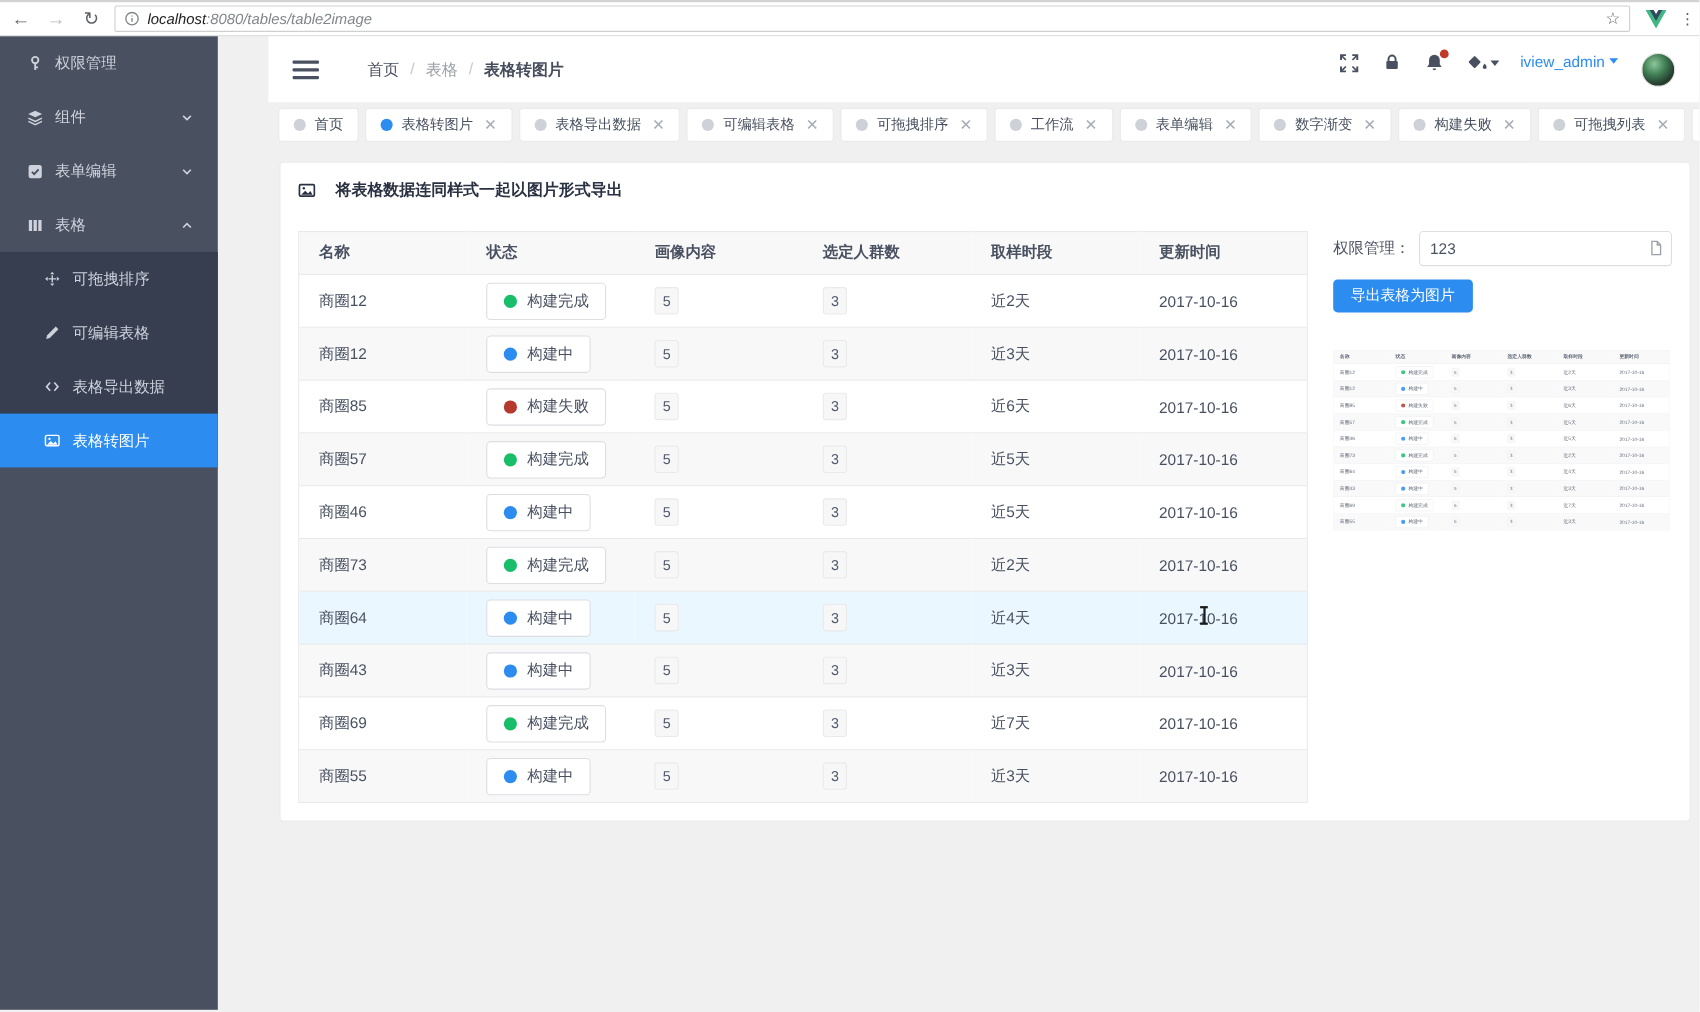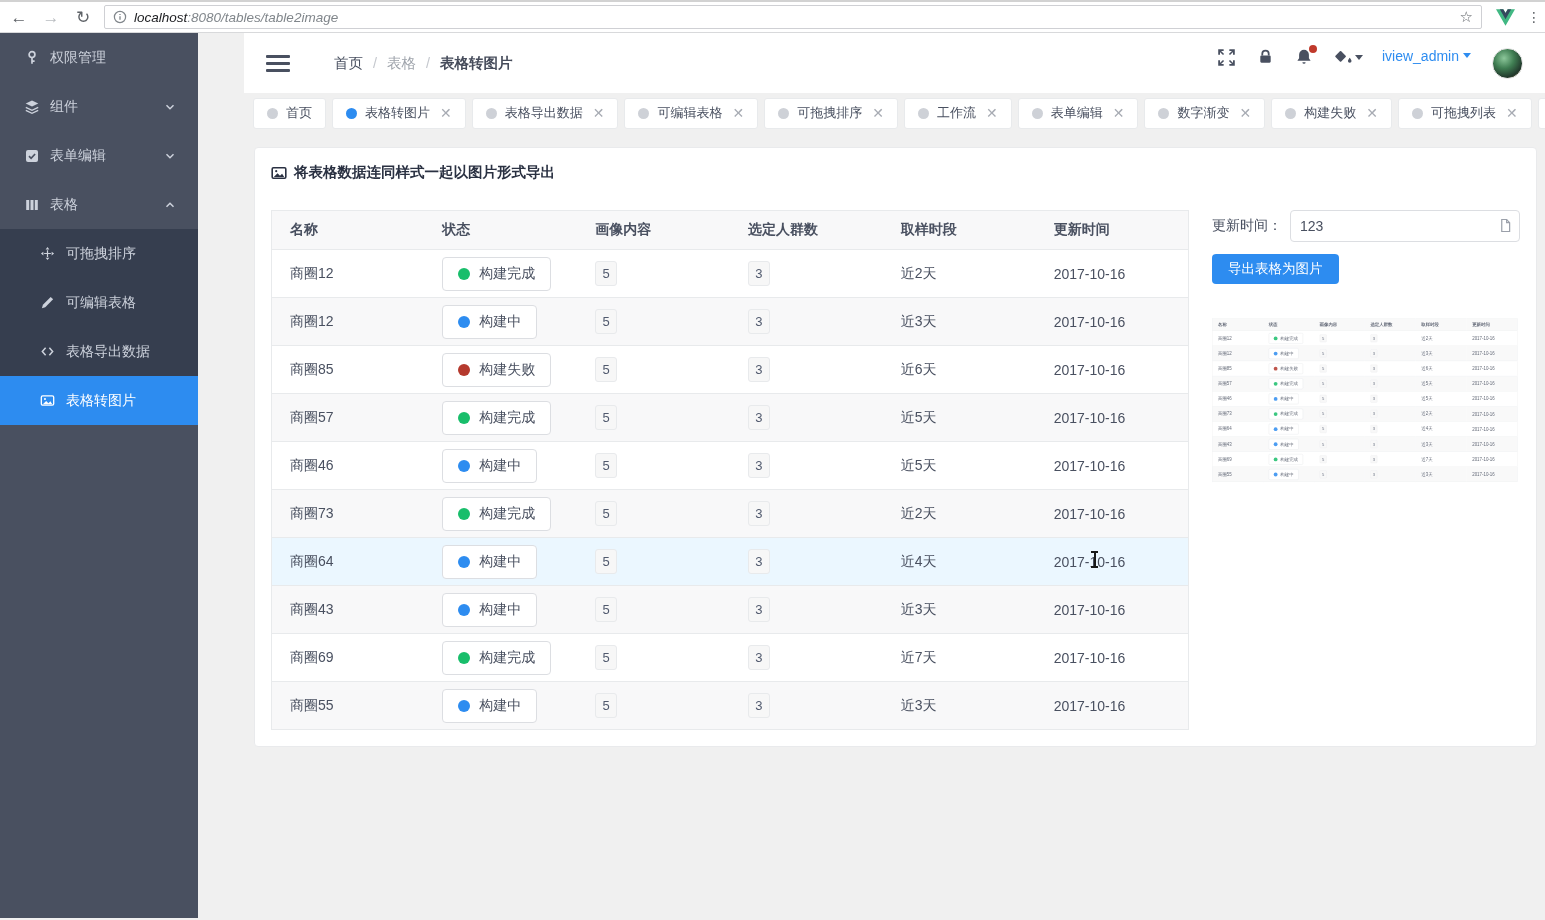--- a/index.html
+++ b/index.html
@@ -51,21 +51,21 @@
   
   .tabbar { height:40px; display:flex; align-items:center; padding:0 9px; gap:6px; flex:none; }
   .tab { background:#fff; border:1px solid #e8eaec; border-radius:3px; height:31px; display:flex; align-items:center; padding:0 13px; gap:8px; font-size:13px; color:#495060; cursor:pointer; white-space:nowrap; }
   .tab .tdot { width:11px; height:11px; border-radius:50%; background:#ced1d7; flex:none; }
   .tab.active .tdot { background:#2d8cf0; }
   .tab .tclose { color:#a7abb3; font-size:14px; margin-left:2px; line-height:1; }
 
   
   .content { flex:1; padding:14px 8px 0 10px; }
   .card { background:#fff; border:1px solid #e9eaec; border-radius:4px; padding:15px 16px; min-height:600px; }
-  .card-title { display:flex; align-items:center; gap:7px; font-weight:bold; font-size:14.5px; color:#2a3142; margin-bottom:28px; }
+  .card-title { display:flex; align-items:center; gap:18px; font-weight:bold; font-size:14.5px; color:#2a3142; margin-bottom:28px; }
   .card-body { display:flex; gap:23px; align-items:flex-start; }
 
   table.data-table { border-collapse:collapse; table-layout:fixed; width:970px; border:1px solid #e8eaec; font-size:14px; color:#495060; background:#fff; }
   .data-table th { background:#f8f8f9; height:39px; text-align:left; padding-left:18px; font-weight:bold; color:#495060; border-bottom:1px solid #e8eaec; }
   .data-table td { height:48px; padding-left:18px; border-bottom:1px solid #e8eaec; background:#fff; }
   .data-table tr.stripe td { background:#f8f8f9; }
   .data-table tr.hover td { background:#ebf7ff; }
   .status-pill { display:inline-flex; align-items:center; gap:9px; background:#fff; border:1px solid #dcdee2; border-radius:4px; padding:7px 15px; font-size:14px; }
   .sdot { width:12px; height:12px; border-radius:50%; flex:none; }
   .tag { display:inline-block; min-width:22px; text-align:center; background:#f7f7f7; border:1px solid #e8eaec; border-radius:3px; padding:4px 5px; font-size:13px; color:#515a6e; }
@@ -457,21 +457,21 @@
                   <td><span class="tag">5</span></td>
                   <td><span class="tag">3</span></td>
                   <td>近3天</td>
                   <td>2017-10-16</td>
                 </tr>
               </tbody>
           </table>
 
           <div class="export-panel">
             <div class="file-row">
-              <span class="file-label">更新时间：</span>
+              <span class="file-label">权限管理：</span>
               <span class="input-wrap">
                 <input type="text" value="123" style="">
                 <span class="input-doc-icon">
                   <svg viewBox="0 0 16 16" width="15" height="15">
                       <path d="M4 1.6h5.2L12.4 5v9.4H4z" fill="none" stroke="#9ba0aa" stroke-width="1.3"></path>
                       <path d="M9.2 1.6V5h3.2" fill="none" stroke="#9ba0aa" stroke-width="1.3"></path>
                     </svg>
                 </span>
               </span>
             </div>

